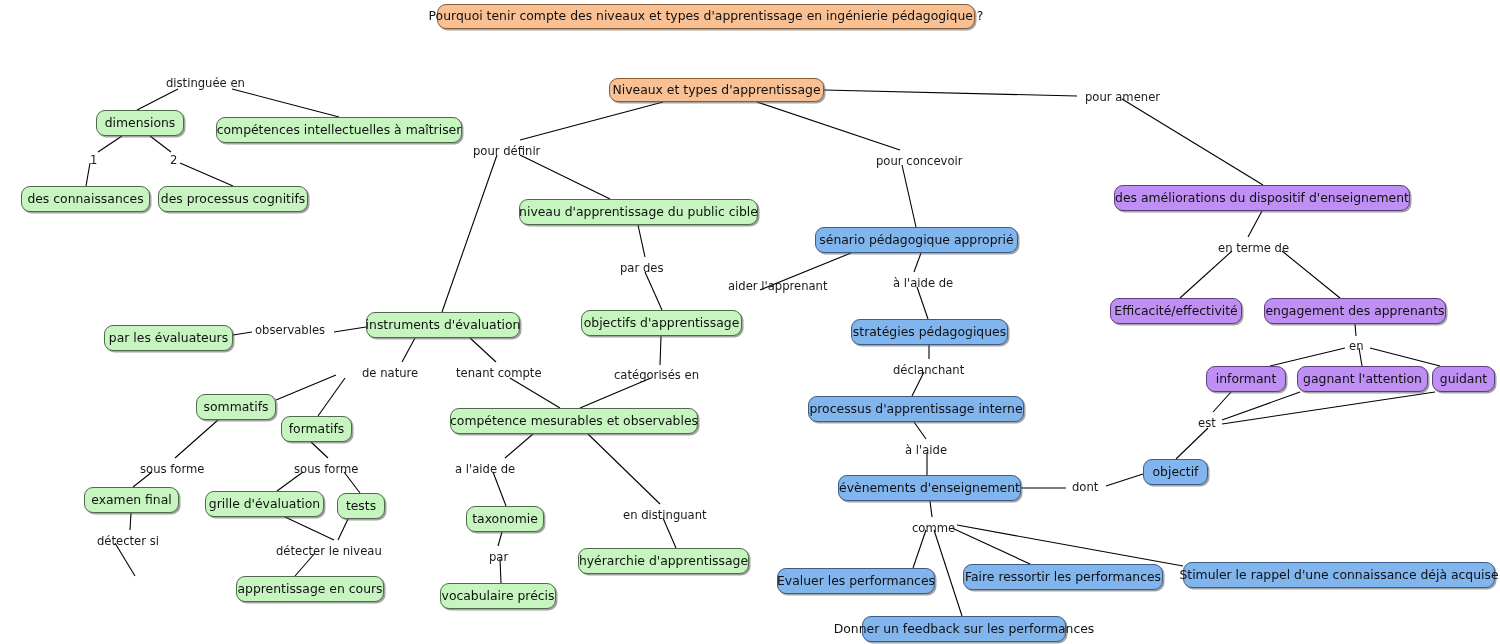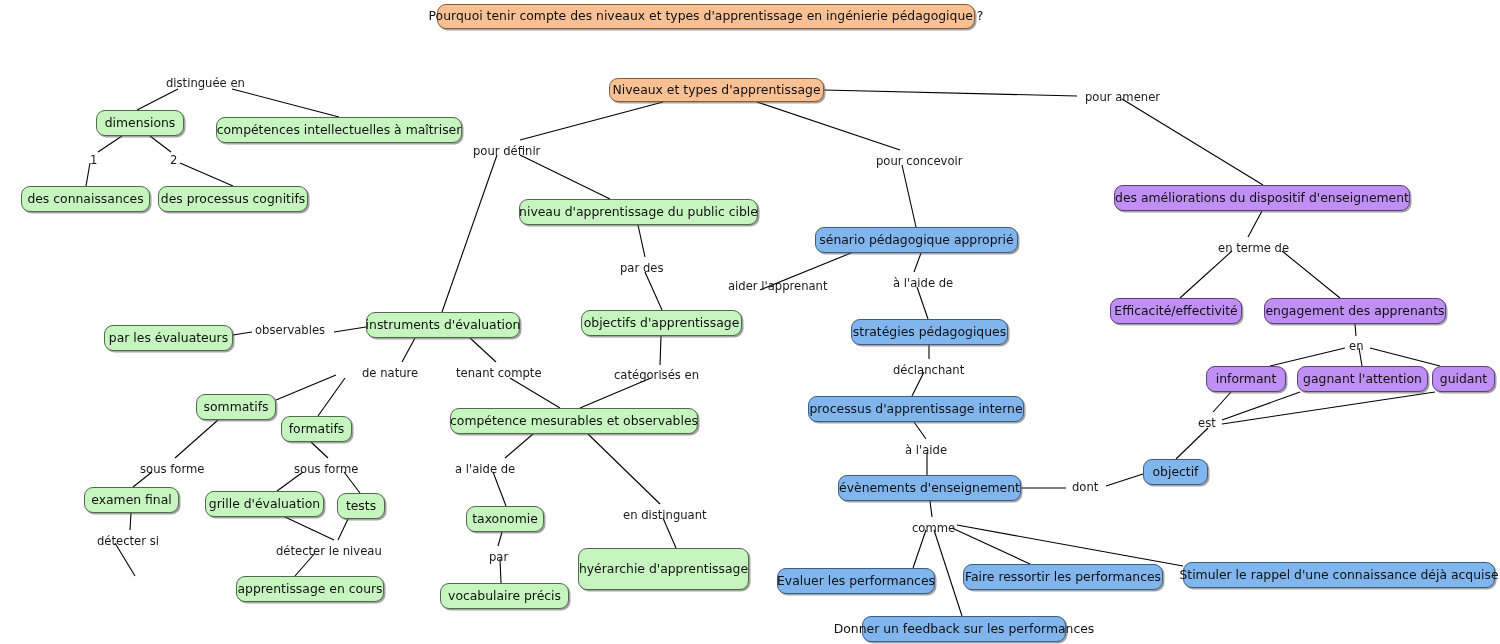--- a/index.html
+++ b/index.html
@@ -150,24 +150,24 @@
     </div>
     <div class="node n-green" style="left: 337px; top: 493px; width: 48px; height: 26px;">
       <span>tests</span>
     </div>
     <div class="node n-green" style="left: 466px; top: 506px; width: 78px; height: 26px;">
       <span>taxonomie</span>
     </div>
     <div class="node n-green" style="left: 236px; top: 576px; width: 148px; height: 26px;">
       <span>apprentissage en cours</span>
     </div>
-    <div class="node n-green" style="left: 578px; top: 548px; width: 171px; height: 42px;">
+    <div class="node n-green" style="left: 578px; top: 548px; width: 171px; height: 26px;">
       <span>hyérarchie d'apprentissage</span>
     </div>
-    <div class="node n-green" style="left: 440px; top: 583px; width: 129px; height: 26px;">
+    <div class="node n-green" style="left: 440px; top: 583px; width: 116px; height: 26px;">
       <span>vocabulaire précis</span>
     </div>
     <div class="node n-blue" style="left: 815px; top: 227px; width: 203px; height: 26px;">
       <span>sénario pédagogique approprié</span>
     </div>
     <div class="node n-blue" style="left: 851px; top: 319px; width: 157px; height: 26px;">
       <span>stratégies pédagogiques</span>
     </div>
     <div class="node n-blue" style="left: 808px; top: 396px; width: 216px; height: 26px;">
       <span>processus d'apprentissage interne</span>

